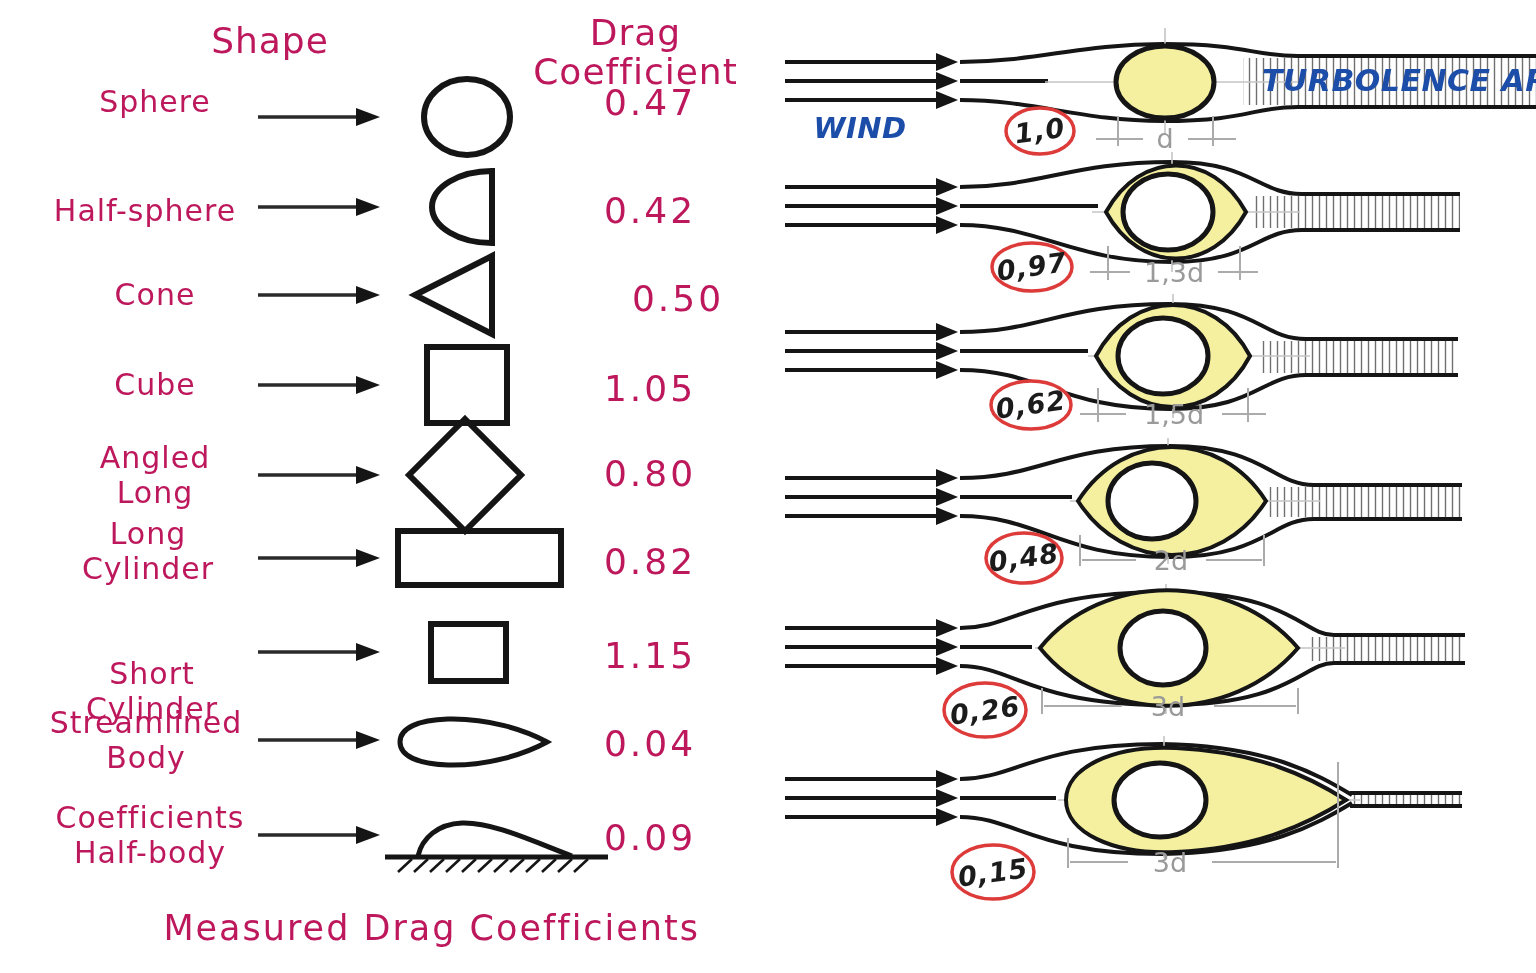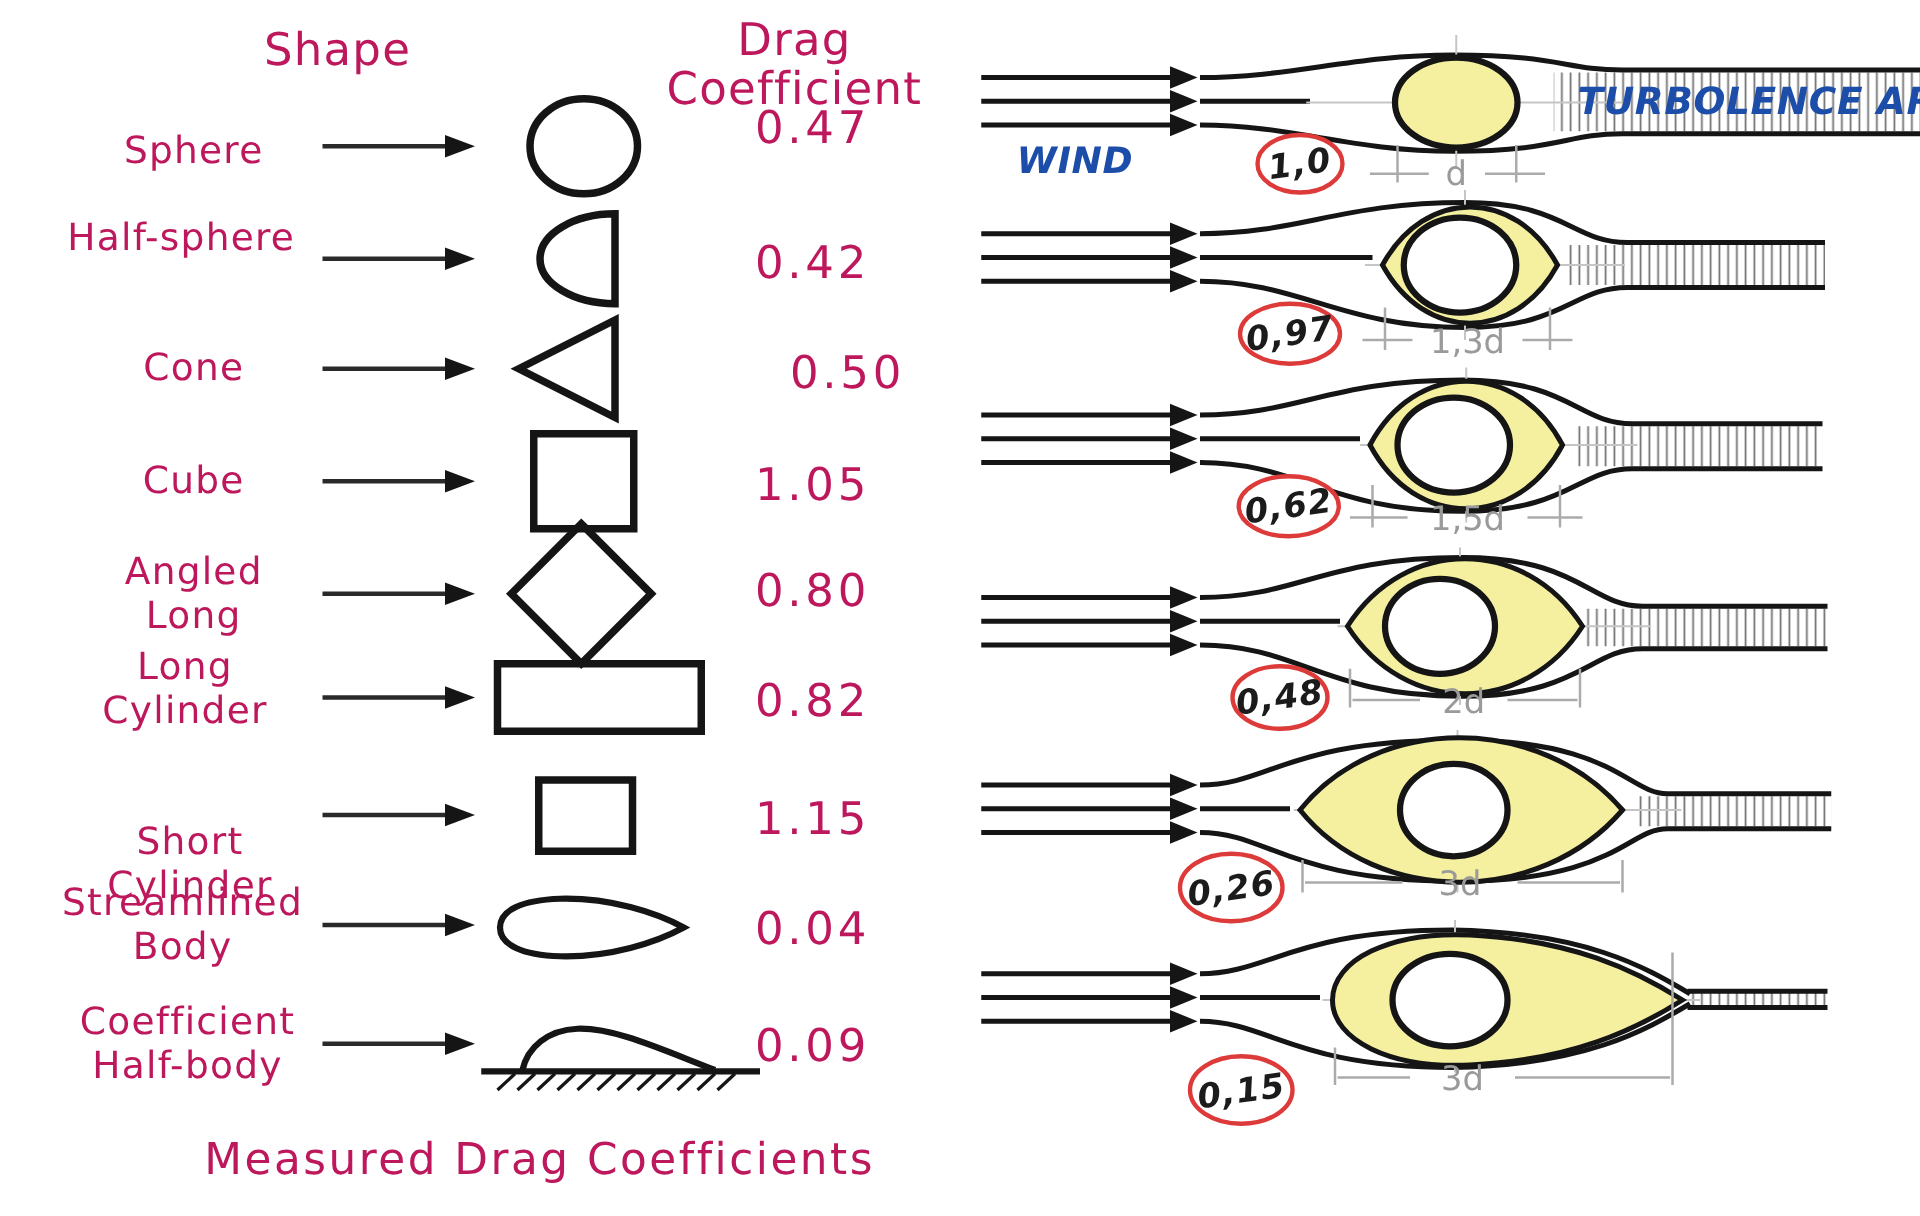--- a/index.html
+++ b/index.html
@@ -178,29 +178,29 @@
     <path class="dim" d="M1068 838 V868 M1338 762 V868 M1070 862 H1128 M1212 862 H1336"></path>
     <text class="dim-label" x="1170" y="872" text-anchor="middle">3d</text>
     <ellipse class="badge" cx="993" cy="872" rx="41" ry="27"></ellipse>
     <text class="badge-text" x="993" y="882" text-anchor="middle" transform="rotate(-8 993 872)">0,15</text>
   </g>
 </svg>
 
 <div class="t hdr" style="left:160px;top:22px;width:220px;">Shape</div>
 <div class="t hdr" style="left:518px;top:14px;width:235px;">Drag Coefficient</div>
 
-<div class="t lbl" style="left:35px;top:104px;width:240px;text-align:center;">Sphere</div>
-<div class="t lbl" style="left:25px;top:174px;width:240px;">Half-sphere</div>
+<div class="t lbl" style="left:35px;top:85px;width:240px;text-align:center;">Sphere</div>
+<div class="t lbl" style="left:25px;top:194px;width:240px;">Half-sphere</div>
 <div class="t lbl" style="left:35px;top:278px;width:240px;">Cone</div>
 <div class="t lbl" style="left:35px;top:368px;width:240px;">Cube</div>
 <div class="t lbl" style="left:75px;top:441px;width:160px;">Angled Long</div>
 <div class="t lbl" style="left:68px;top:517px;width:160px;text-align:center;">Long Cylinder</div>
 <div class="t lbl" style="left:72px;top:618px;width:160px;margin-top:39px;">Short Cylinder</div>
 <div class="t lbl" style="left:46px;top:706px;width:200px;">Streamlined Body</div>
-<div class="t lbl" style="left:40px;top:801px;width:220px;">Coefficient Half-body</div>
+<div class="t lbl" style="left:40px;top:801px;width:220px;">Coefficients Half-body</div>
 
 <div class="t val" style="left:580px;top:82px;width:140px;">0.47</div>
 <div class="t val" style="left:580px;top:190px;width:140px;">0.42</div>
 <div class="t val" style="left:608px;top:278px;width:140px;">0.50</div>
 <div class="t val" style="left:580px;top:368px;width:140px;">1.05</div>
 <div class="t val" style="left:580px;top:453px;width:140px;">0.80</div>
 <div class="t val" style="left:580px;top:541px;width:140px;">0.82</div>
 <div class="t val" style="left:580px;top:635px;width:140px;">1.15</div>
 <div class="t val" style="left:580px;top:723px;width:140px;">0.04</div>
 <div class="t val" style="left:580px;top:817px;width:140px;">0.09</div>

